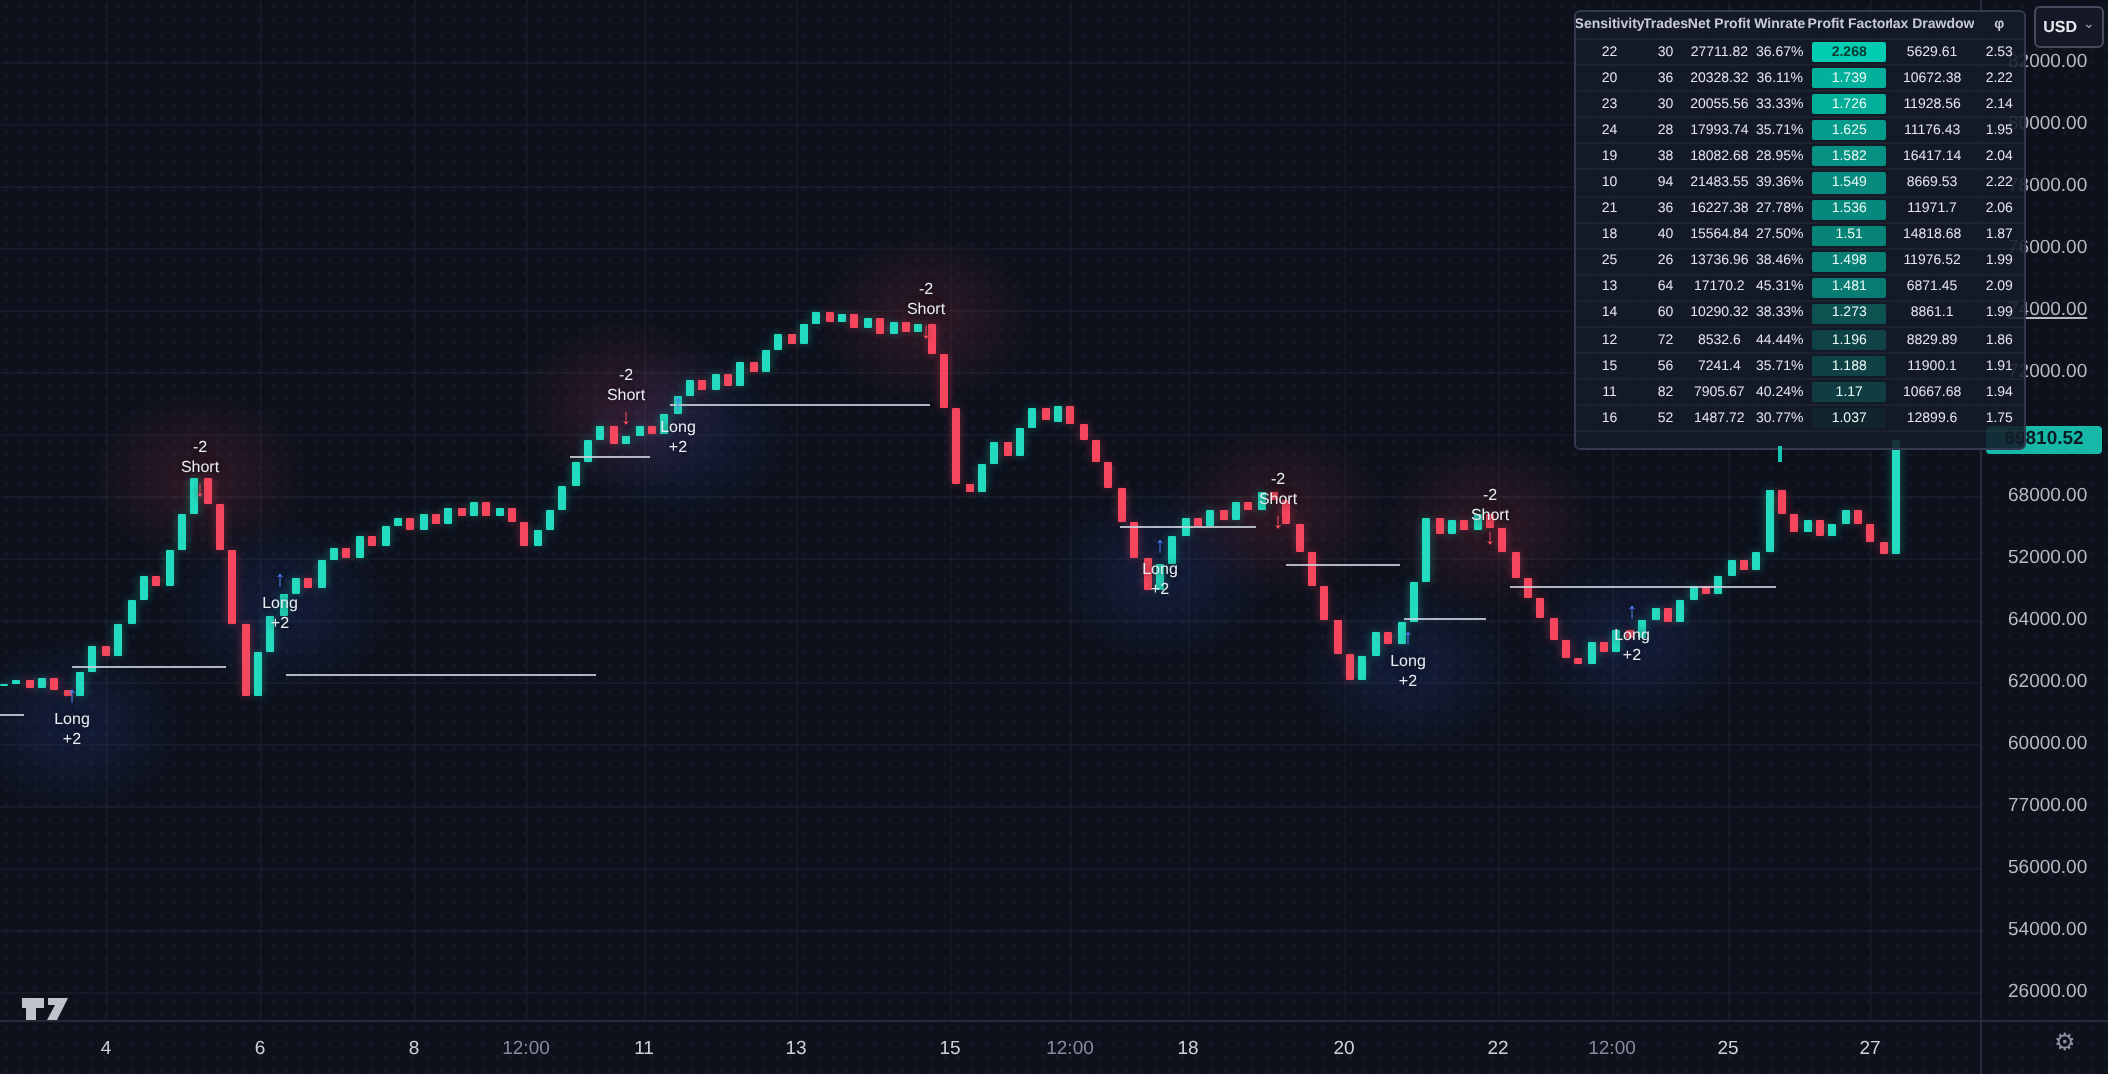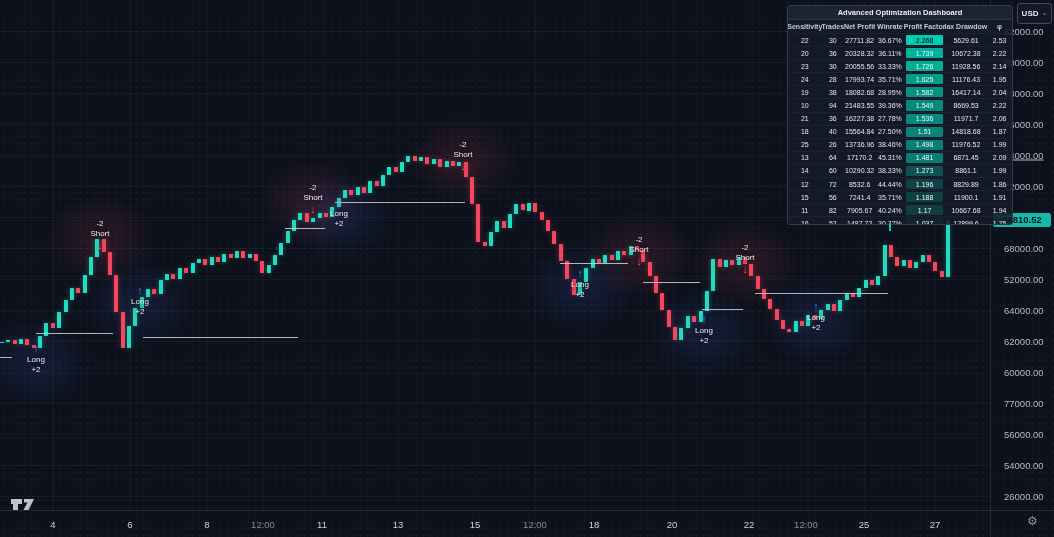--- a/index.html
+++ b/index.html
@@ -520,21 +520,20 @@
   <div id="gear">⚙</div>
 
   <div id="tv-logo">
     <svg width="26" height="16" viewBox="0 0 26 16">
       <path d="M1 3 H12 V8 H8 V14 H3 V8 H1 Z" fill="#dfe2e8"></path>
       <path d="M14 3 H24 L18.5 14 H13.5 L17.5 6.5 H14 Z" fill="#dfe2e8"></path>
     </svg>
   </div>
 
   <div id="dash">
-    <div id="dash-title">Advanced Optimization Dashboard</div>
     <div class="trow head" id="dash-head">
         <div class="tcell">Sensitivity</div>
         <div class="tcell">Trades</div>
         <div class="tcell">Net Profit</div>
         <div class="tcell">Winrate</div>
         <div class="tcell">Profit Factor</div>
         <div class="tcell">Max Drawdown</div>
         <div class="tcell">φ</div>
       </div>
     <div id="dash-rows">

